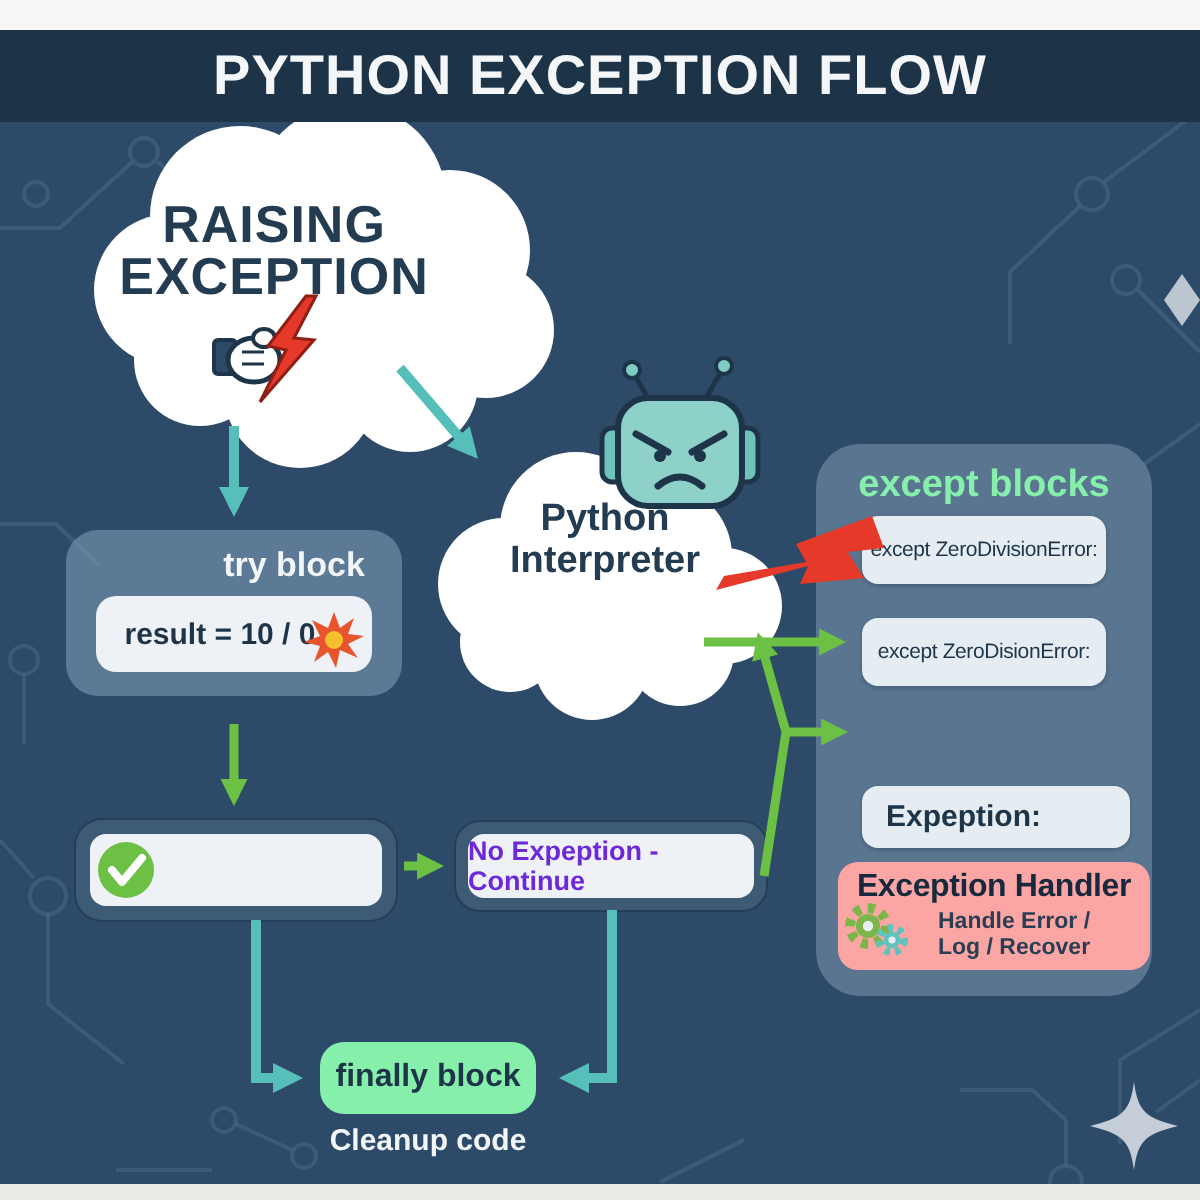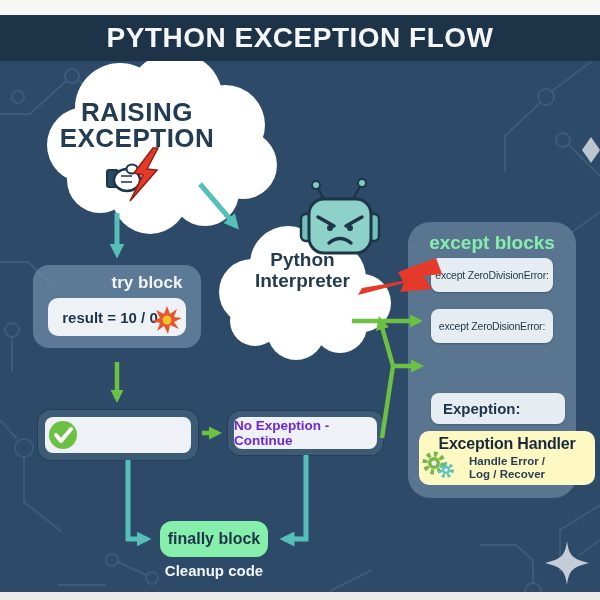--- a/index.html
+++ b/index.html
@@ -57,21 +57,21 @@
   .except-panel{left:408px;top:222px;width:168px;height:276px;background:rgba(150,176,199,.42);border-radius:22px;}
   .panel-header{position:absolute;left:0;top:10px;width:100%;text-align:center;color:#86efac;font-weight:bold;font-size:19px;}
   .pbox{position:absolute;left:23px;width:122px;background:#e5edf3;border-radius:8px;color:#1e3448;
     display:flex;align-items:center;box-shadow:0 1px 2px rgba(10,25,40,.25);}
   .pbox.code{justify-content:center;font-size:10.5px;letter-spacing:-.2px;font-weight:normal;}
   .pbox.bold{padding-left:12px;font-size:15px;font-weight:bold;}
   .pbox1{top:36px;height:34px;}
   .pbox2{top:87px;height:34px;}
   .pbox3{top:128px;height:33px;}
   .pbox4{top:171px;height:31px;}
-  .handler-box{position:absolute;left:11px;top:209px;width:176px;height:54px;background:#fef9c3;border-radius:10px;}
+  .handler-box{position:absolute;left:11px;top:209px;width:156px;height:54px;background:#fca5a5;border-radius:10px;}
   .handler-title{position:absolute;left:0;top:4px;width:100%;text-align:center;color:#17293c;font-weight:bold;font-size:16px;letter-spacing:-.2px;}
   .handler-lines{position:absolute;left:50px;top:24px;color:#2a3e52;font-size:11.5px;font-weight:bold;line-height:13px;}
 </style>
 </head>
 <body>
 
 <div id="stage">
 
   <svg id="svg-bottom" class="layer" viewBox="0 0 600 600">
 

